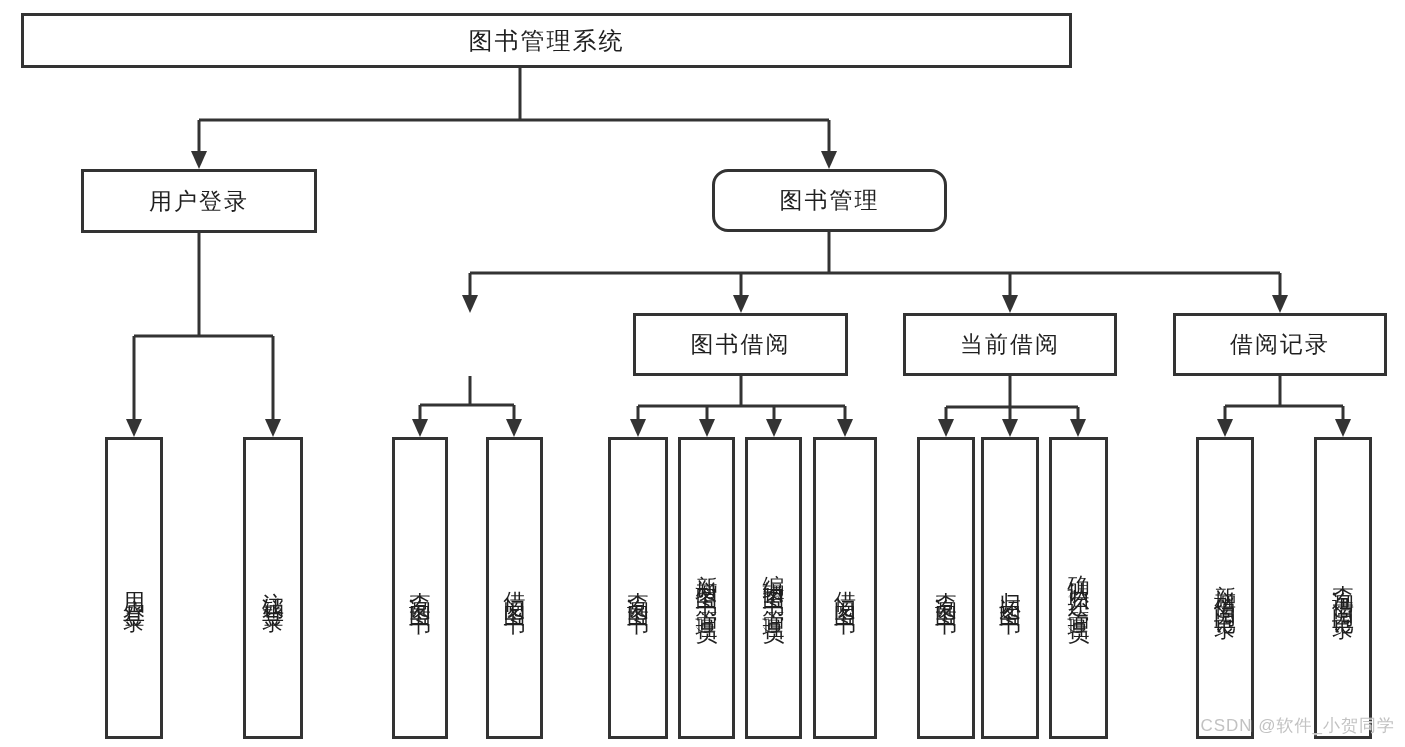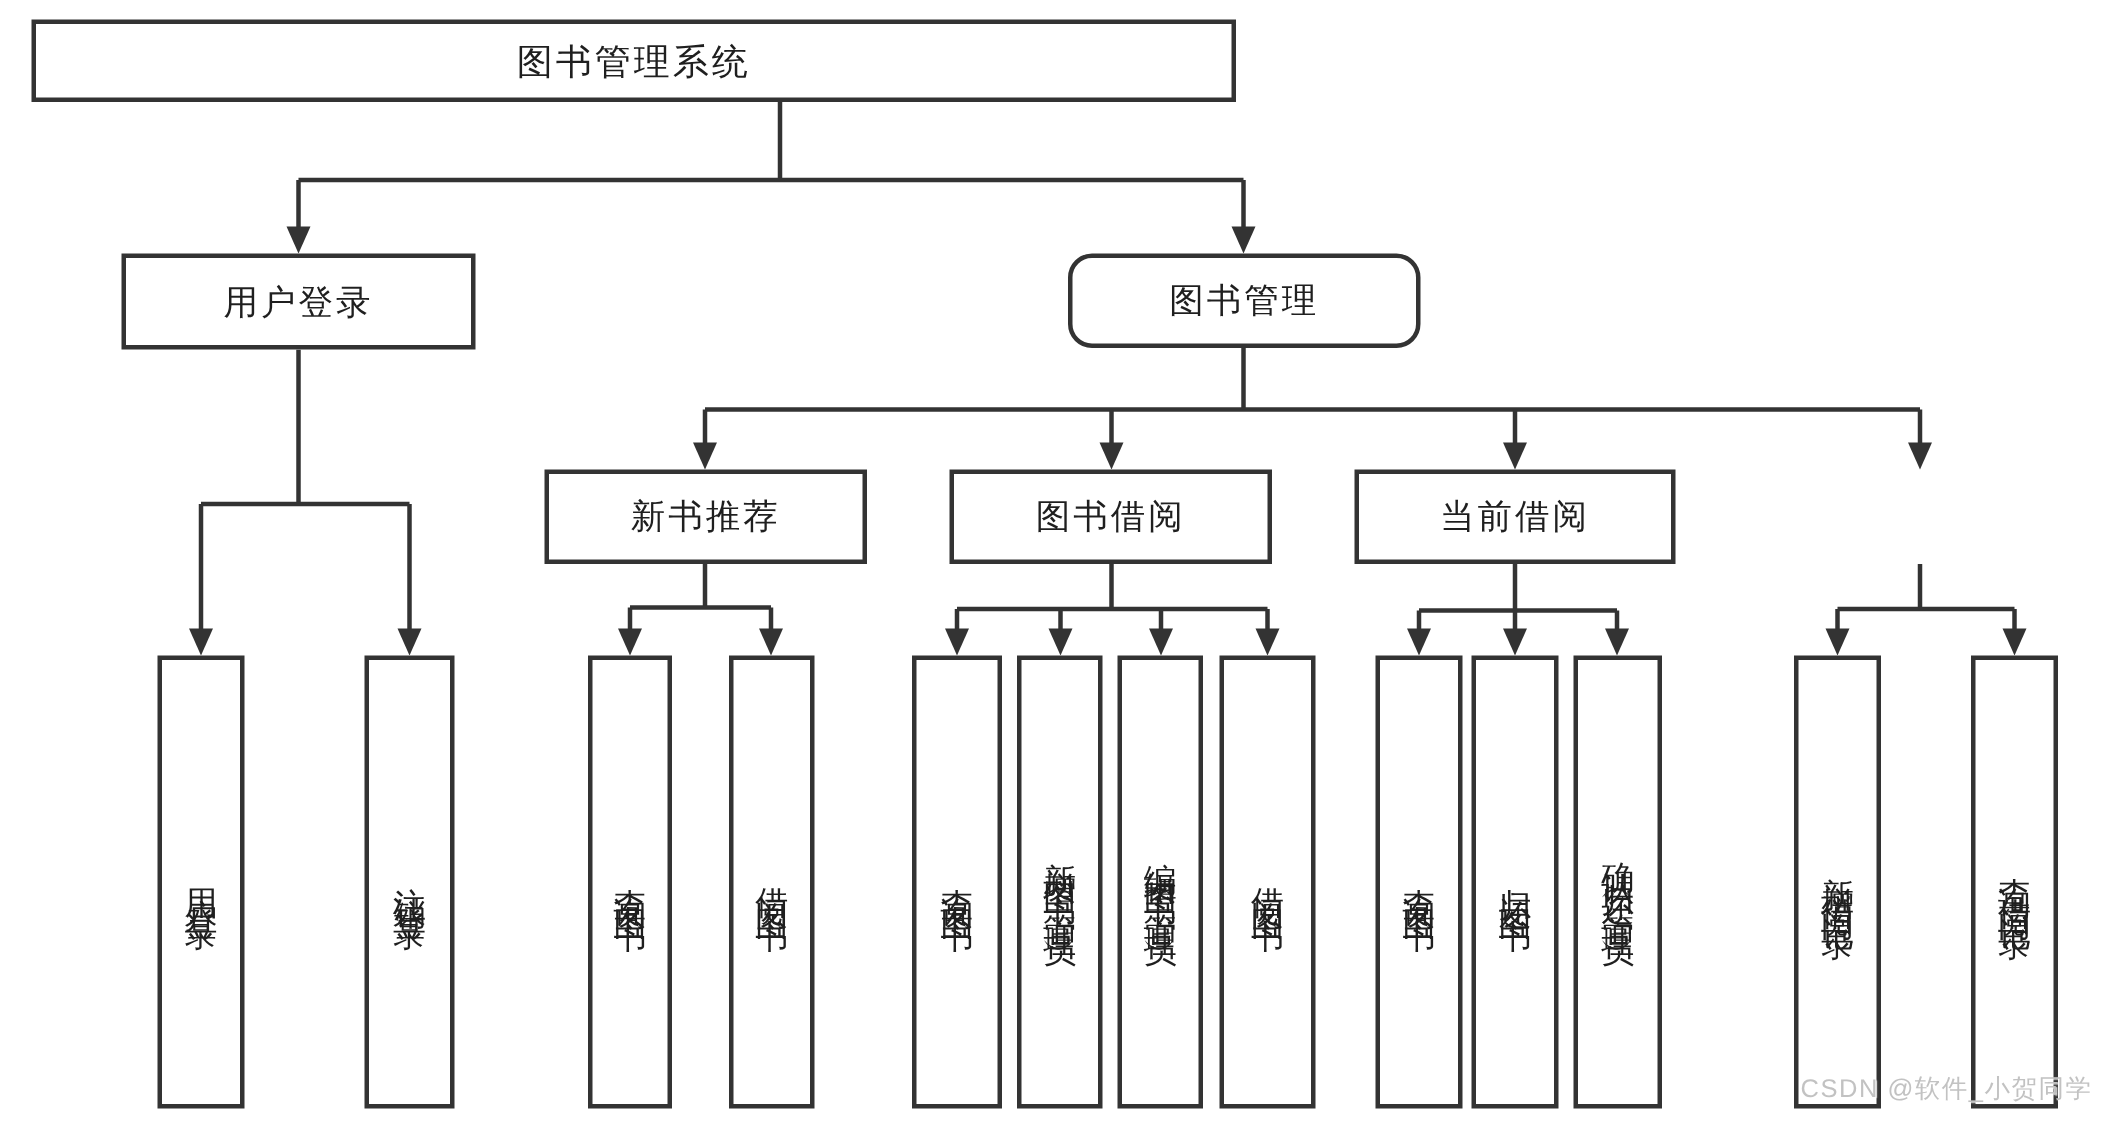--- a/index.html
+++ b/index.html
@@ -105,28 +105,28 @@
       <polygon points="774,437 766,419 782,419"></polygon>
       <polygon points="845,437 837,419 853,419"></polygon>
       <polygon points="946,437 938,419 954,419"></polygon>
       <polygon points="1010,437 1002,419 1018,419"></polygon>
       <polygon points="1078,437 1070,419 1086,419"></polygon>
       <polygon points="1225,437 1217,419 1233,419"></polygon>
       <polygon points="1343,437 1335,419 1351,419"></polygon>
     </g>
   </svg>
 
-  <div class="node h-node root-node" style="left:21px;top:13px;width:803px;height:55px;">图书管理系统</div>
+  <div class="node h-node root-node" style="left:21px;top:13px;width:1051px;height:55px;">图书管理系统</div>
 
   <div class="node h-node" style="left:81px;top:169px;width:236px;height:64px;">用户登录</div>
   <div class="node h-node" style="left:712px;top:169px;width:235px;height:63px;border-radius:16px;">图书管理</div>
 
-  <div class="node h-node" style="left:363px;top:313px;width:215px;height:63px;">新书推荐</div>
   <div class="node h-node" style="left:903px;top:313px;width:214px;height:63px;">当前借阅</div>
   <div class="node h-node" style="left:633px;top:313px;width:215px;height:63px;">图书借阅</div>
+  <div class="node h-node" style="left:1173px;top:313px;width:214px;height:63px;">借阅记录</div>
 
   <div class="node v-node" style="left:105px;top:437px;width:58px;height:302px;">用户登录</div>
   <div class="node v-node" style="left:243px;top:437px;width:60px;height:302px;">注销登录</div>
 
   <div class="node v-node" style="left:392px;top:437px;width:56px;height:302px;">查询图书</div>
   <div class="node v-node" style="left:486px;top:437px;width:57px;height:302px;">借阅图书</div>
 
   <div class="node v-node" style="left:608px;top:437px;width:60px;height:302px;">查询图书</div>
   <div class="node v-node" style="left:678px;top:437px;width:57px;height:302px;">新增图书（管理员）</div>
   <div class="node v-node" style="left:745px;top:437px;width:57px;height:302px;">编辑图书（管理员）</div>

